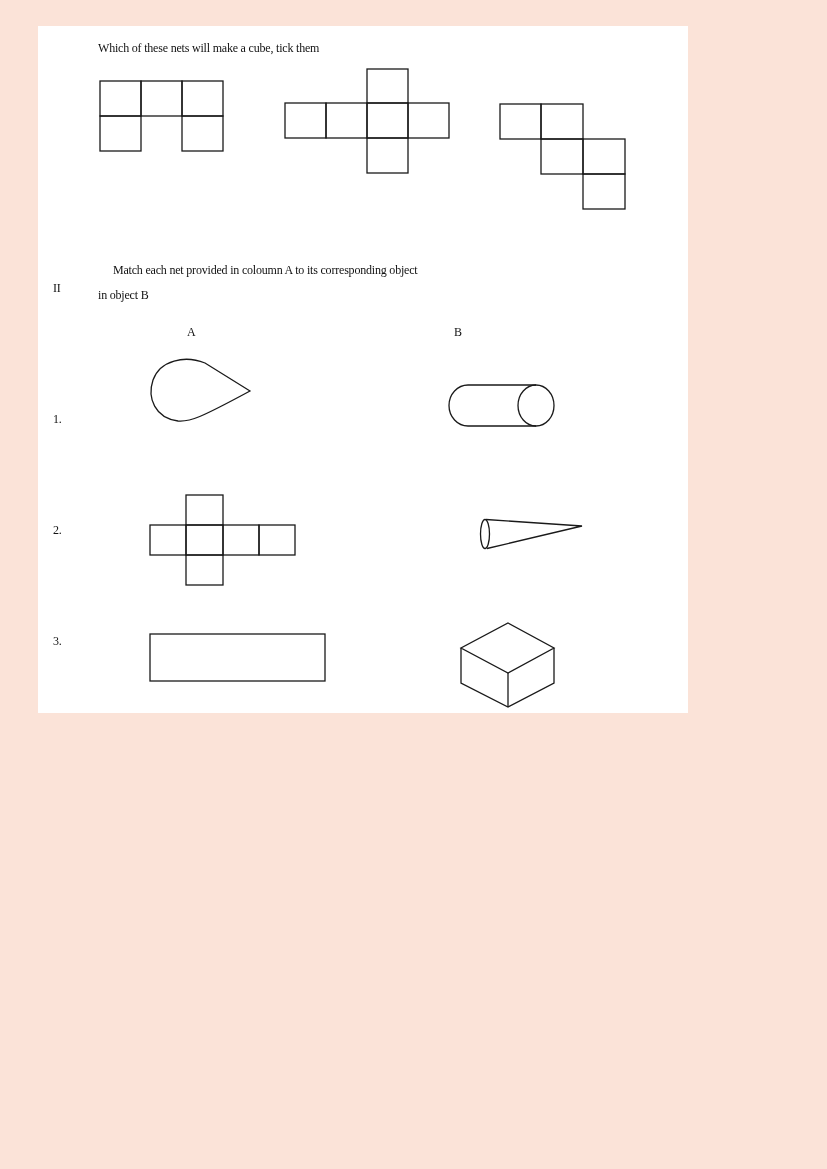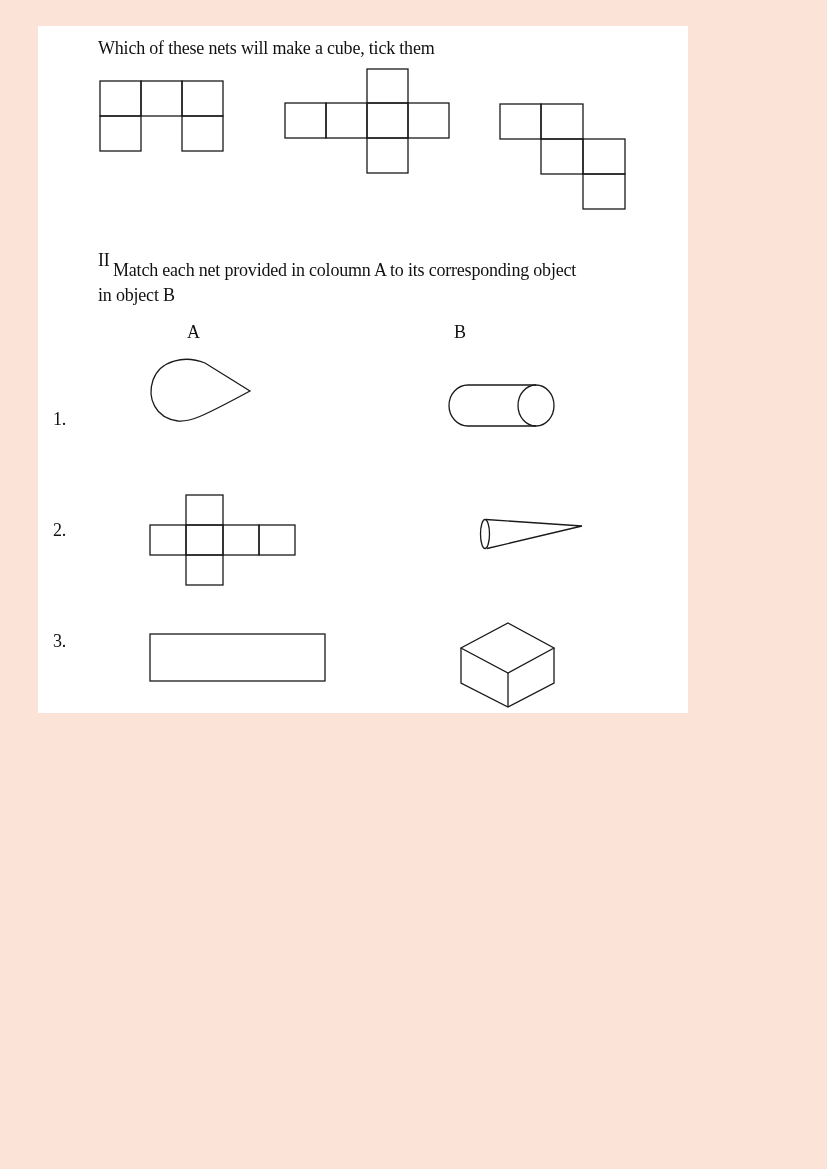--- a/index.html
+++ b/index.html
@@ -12,41 +12,41 @@
       color: #111;
     }
     .sheet {
       position: absolute;
       left: 38px; top: 26px;
       width: 650px; height: 687px;
       background: #ffffff;
     }
     .txt {
       position: absolute;
-      font-size: 18px;
+      font-size: 12px;
       line-height: 24px;
       white-space: nowrap;
       letter-spacing: -0.2px;
     }
     svg.art {
       position: absolute;
       left: 0; top: 0;
       width: 827px; height: 1169px;
       pointer-events: none;
     }
     svg.art * { fill: none; stroke: #1a1a1a; stroke-width: 1.3; }
   </style>
 </head>
 <body>
 
 <div class="sheet"></div>
 
 <div class="txt" style="left:98px; top:36px;">Which of these nets will make a cube, tick them</div>
 
-<div class="txt" style="left:53px; top:248px;margin-left:45px;">II</div>
+<div class="txt" style="left:53px; top:276px;">II</div>
 <div class="txt" style="left:113px; top:258px;">Match each net provided in coloumn A to its corresponding object</div>
 <div class="txt" style="left:98px; top:283px;">in object B</div>
 
 <div class="txt" style="left:187px; top:320px;">A</div>
 <div class="txt" style="left:454px; top:320px;">B</div>
 
 <div class="txt" style="left:53px; top:407px;">1.</div>
 <div class="txt" style="left:53px; top:518px;">2.</div>
 <div class="txt" style="left:53px; top:629px;">3.</div>
 

